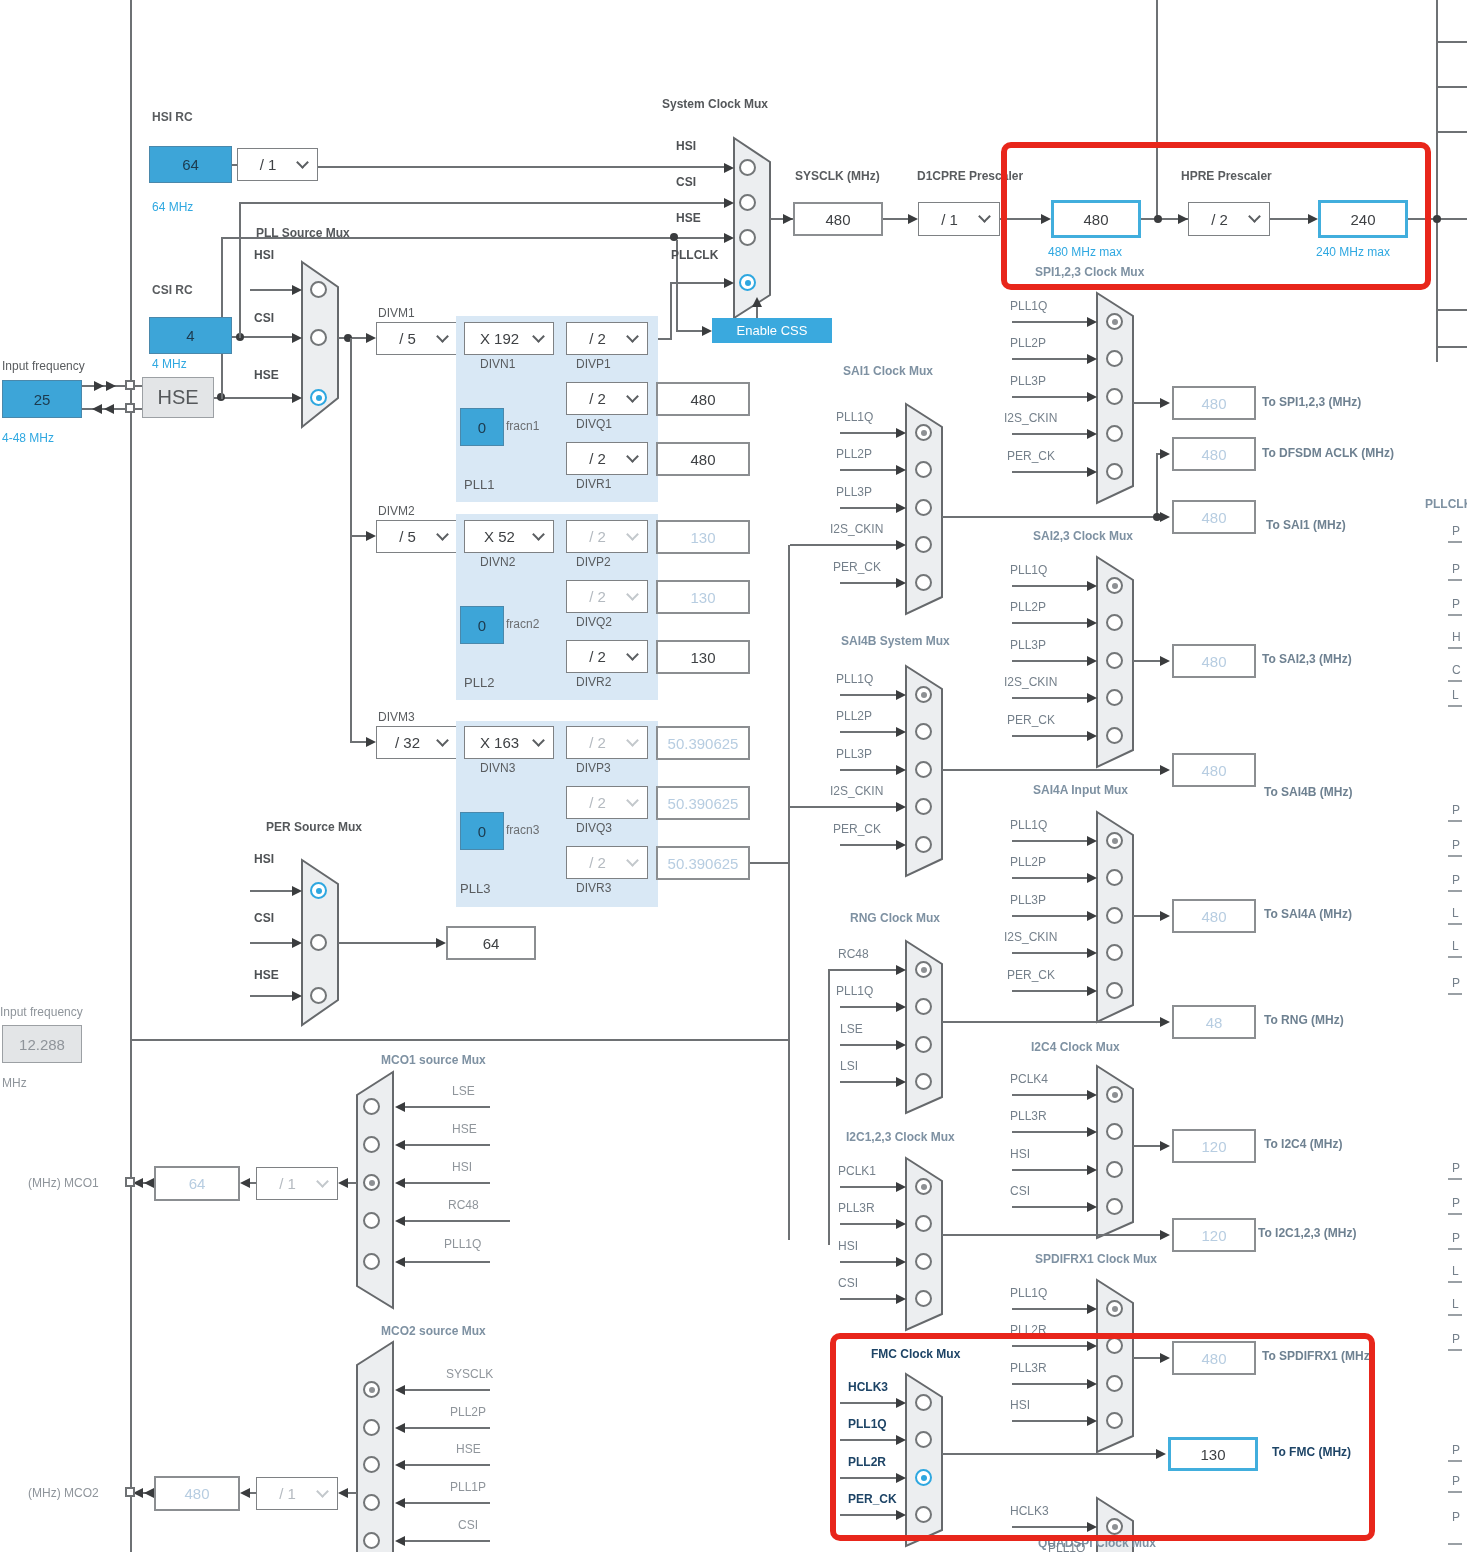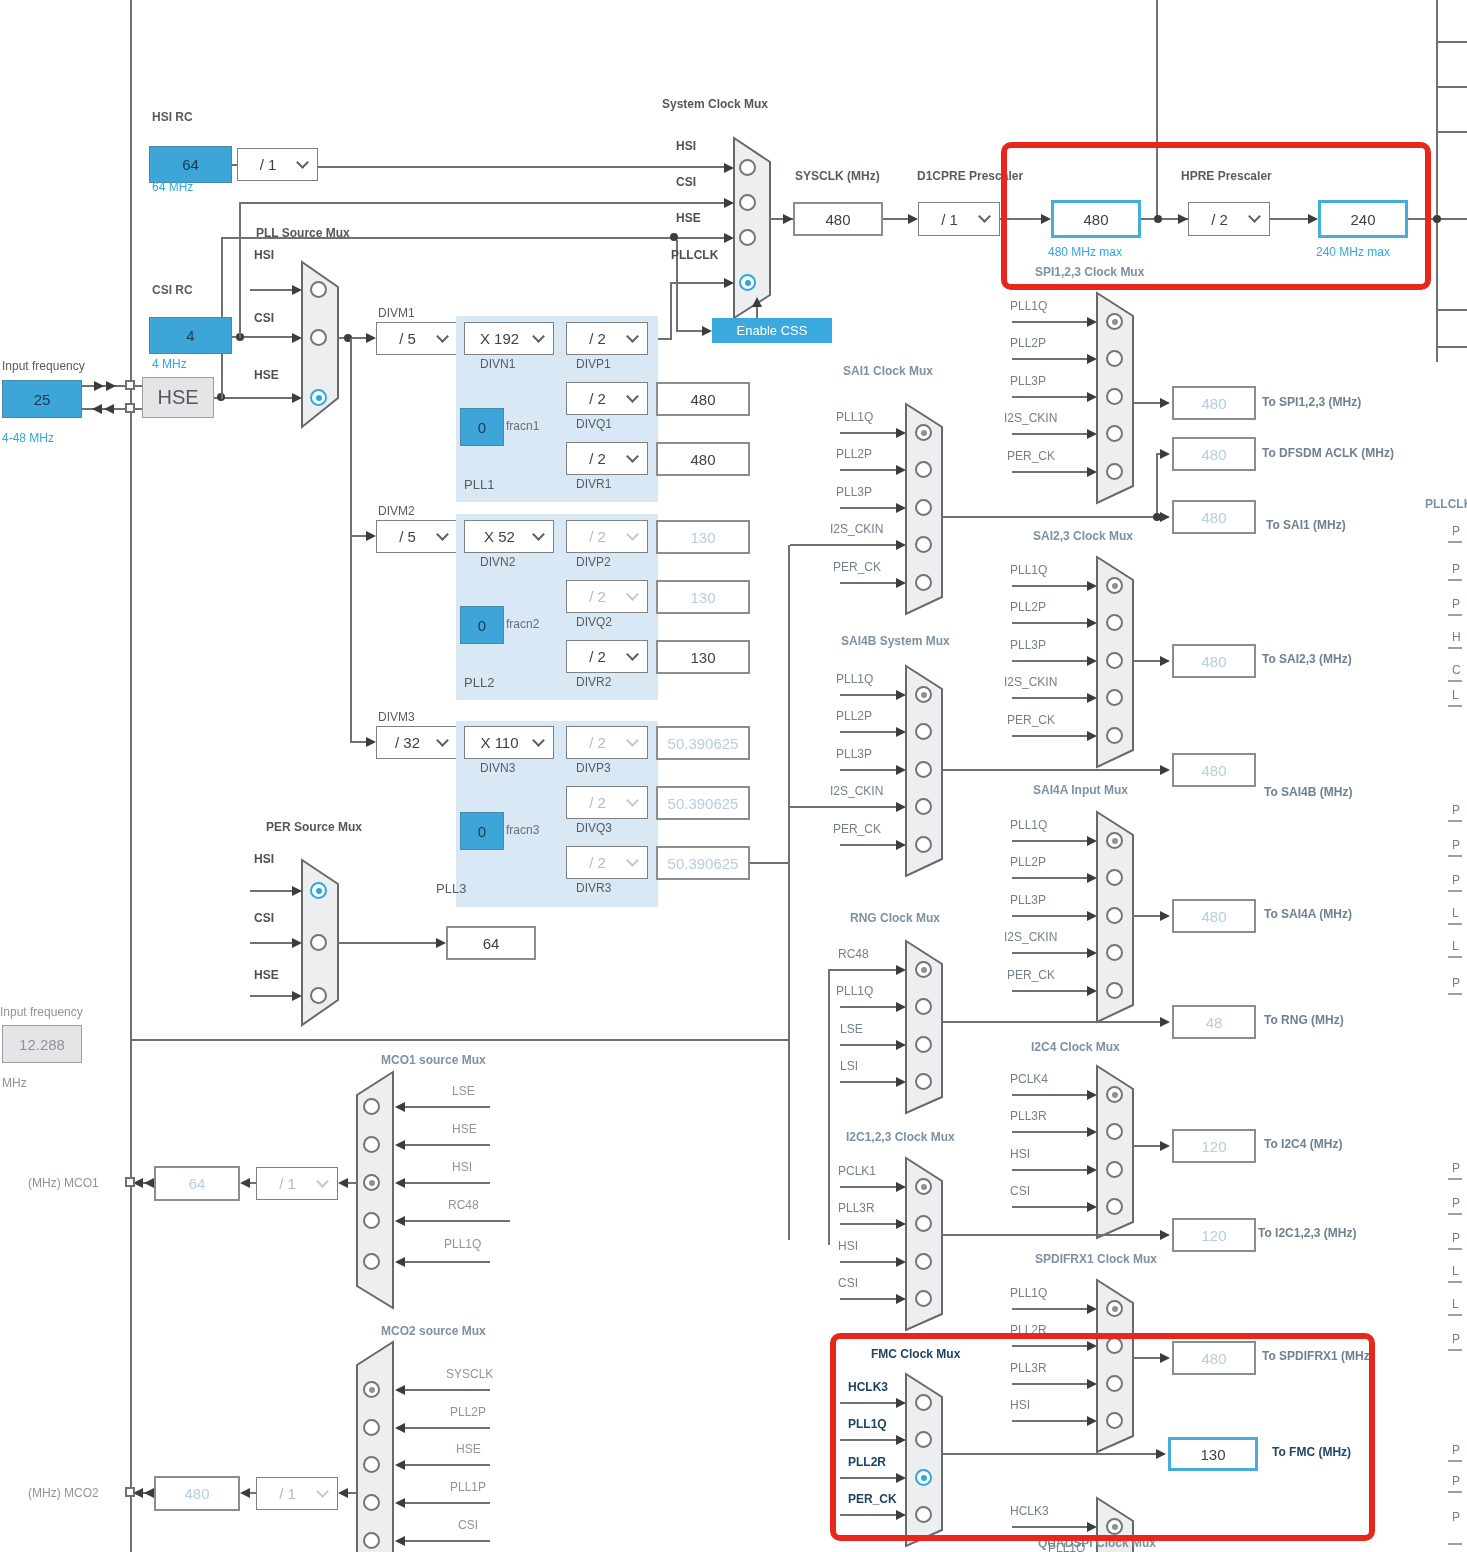--- a/index.html
+++ b/index.html
@@ -346,21 +346,21 @@
   <i class="wh" style="left:131px;top:1492px;width:23px"></i>
       <i class="al" style="left:133px;top:1488px"></i>
       <i class="al" style="left:144px;top:1488px"></i>
   <i class="sq" style="left:125px;top:1487px"></i>
 </div>
 
 <div class="content">
 
   <div class="lbl b" style="left:152px;top:110px">HSI RC</div>
   <div class="vbox-blue" style="left:149px;top:146px;width:83px;height:37px">64</div>
-  <div class="lbl-blue" style="left:152px;top:180px">64 MHz</div>
+  <div class="lbl-blue" style="left:152px;top:200px">64 MHz</div>
   <div class="dd" style="left:237px;top:148px;width:81px;height:33px">
         <span class="v">/ 1</span>
         <span class="ch"></span>
       </div>
 
   <div class="lbl b" style="left:152px;top:283px">CSI RC</div>
   <div class="vbox-blue" style="left:149px;top:317px;width:83px;height:37px">4</div>
   <div class="lbl-blue" style="left:152px;top:357px">4 MHz</div>
 
   <div class="lbl" style="left:2px;top:359px">Input frequency</div>
@@ -470,21 +470,21 @@
   <div class="lbl" style="left:506px;top:617px;color:#6b6e71">fracn2</div>
   <div class="lbl" style="left:464px;top:675px;font-size:13px">PLL2</div>
 
   <div class="lbl" style="left:378px;top:710px">DIVM3</div>
   <div class="dd" style="left:376px;top:726px;width:82px;height:33px">
         <span class="v">/ 32</span>
         <span class="ch"></span>
       </div>
   <div class="pllbg" style="left:456px;top:721px;width:202px;height:186px"></div>
   <div class="dd" style="left:464px;top:726px;width:90px;height:33px">
-        <span class="v">X 110</span>
+        <span class="v">X 163</span>
         <span class="ch"></span>
       </div>
   <div class="lbl" style="left:480px;top:761px">DIVN3</div>
   <div class="dd grayed" style="left:566px;top:726px;width:82px;height:33px">
         <span class="v">/ 2</span>
         <span class="ch"></span>
       </div>
   <div class="lbl" style="left:576px;top:761px">DIVP3</div>
   <div class="vbox pale" style="left:656px;top:726px;width:94px;height:34px">50.390625</div>
   <div class="dd grayed" style="left:566px;top:786px;width:82px;height:33px">
@@ -494,21 +494,21 @@
   <div class="lbl" style="left:576px;top:821px">DIVQ3</div>
   <div class="vbox pale" style="left:656px;top:786px;width:94px;height:34px">50.390625</div>
   <div class="dd grayed" style="left:566px;top:846px;width:82px;height:33px">
         <span class="v">/ 2</span>
         <span class="ch"></span>
       </div>
   <div class="lbl" style="left:576px;top:881px">DIVR3</div>
   <div class="vbox pale" style="left:656px;top:846px;width:94px;height:34px">50.390625</div>
   <div class="vbox-blue" style="left:460px;top:812px;width:44px;height:38px">0</div>
   <div class="lbl" style="left:506px;top:823px;color:#6b6e71">fracn3</div>
-  <div class="lbl" style="left:436px;top:881px;font-size:13px">PLL3</div>
+  <div class="lbl" style="left:460px;top:881px;font-size:13px">PLL3</div>
 
   <div class="mt mt-dark" style="left:266px;top:820px">PER Source Mux</div>
   <div class="inlbl-dark" style="left:254px;top:852px">HSI</div>
   <div class="inlbl-dark" style="left:254px;top:911px">CSI</div>
   <div class="inlbl-dark" style="left:254px;top:968px">HSE</div>
   <div class="radio selb" style="left:310px;top:882px"></div>
   <div class="radio" style="left:310px;top:934px"></div>
   <div class="radio" style="left:310px;top:987px"></div>
   <div class="vbox" style="left:446px;top:926px;width:90px;height:34px">64</div>
 

